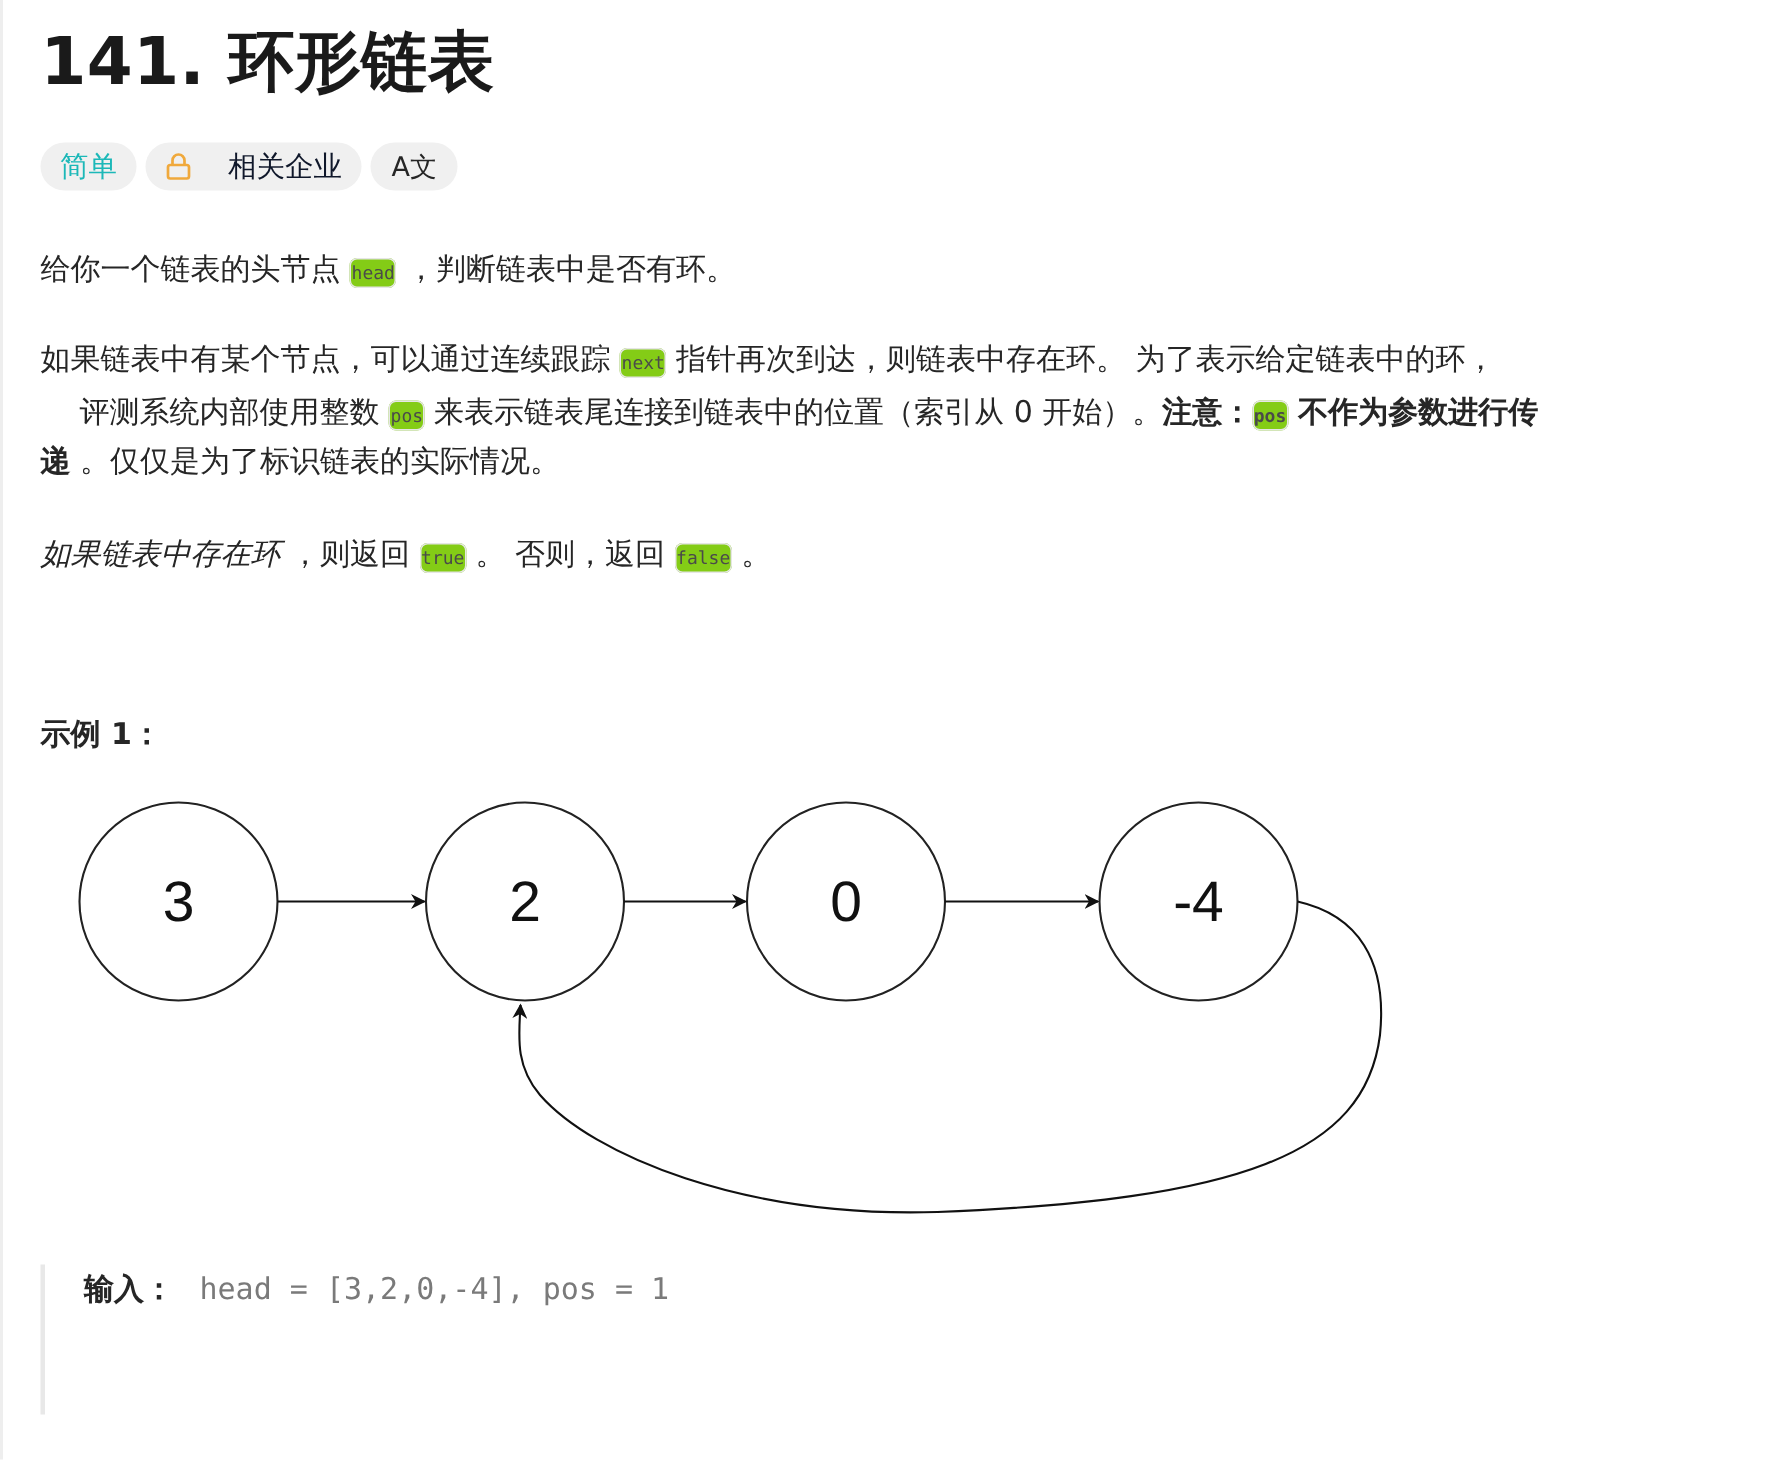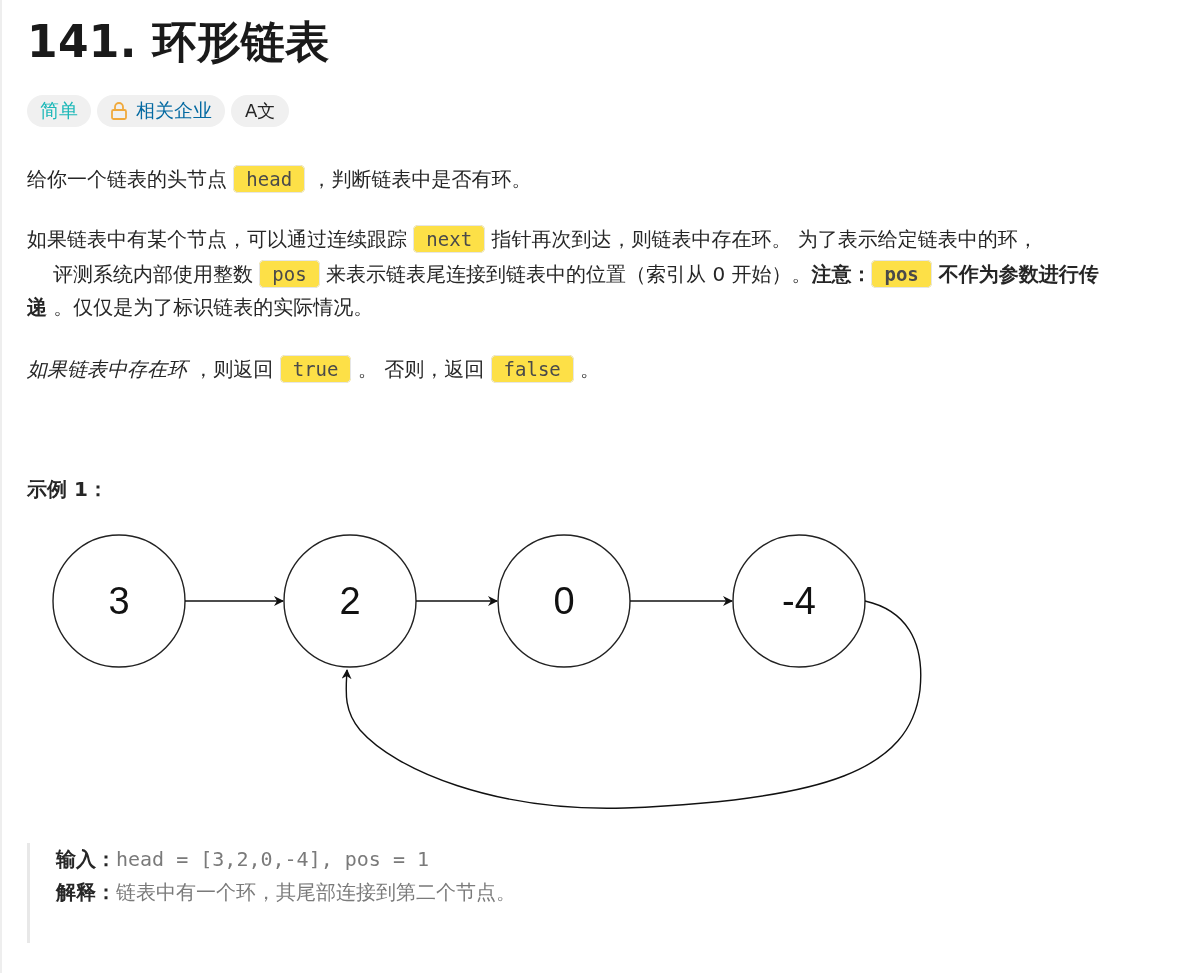--- a/index.html
+++ b/index.html
@@ -16,40 +16,40 @@
     line-height: 48px; white-space: nowrap;
   }
   .tags { position: absolute; left: 0; top: 95px; display: flex; gap: 6px; }
   .tag {
     height: 32px; border-radius: 19px; background: #f0f0f0;
     display: flex; align-items: center; padding: 0 13px;
     font-size: 19px; color: #262626; box-sizing: border-box; white-space: nowrap;
     cursor: pointer;
   }
   .tag.easy { color: #1cb8b8; padding: 0 13px; }
-  .tag.company { color: #0369a1; }
+  .tag.company { color: #0f172a; gap: 16px; }
   .tag .ic { display: inline-flex; margin-right: 8px; }
   .tag.translate { padding: 0 14px; font-size: 18px; }
   .p { position: absolute; left: 0; font-size: 20px; line-height: 34px; color: #262626; white-space: nowrap; }
   code {
     font-family: "DejaVu Sans Mono", "Liberation Mono", monospace;
-    font-size: 19px; background: #fde047; border: 1px solid #e6e6e6;
-    border-radius: 5px; padding: 2px 12px; color: #4a4a4a;
+    font-size: 12px; background: #84cc16; border: 1px solid #e6e6e6;
+    border-radius: 5px; padding: 2px 0; color: #4a4a4a;
   }
   b { font-weight: bold; color: #262626; }
   i { font-style: italic; }
   .example-title { position: absolute; left: 0; top: 476px; font-size: 20px; font-weight: bold; color: #262626; }
   .diagram { position: absolute; left: -2px; top: 530px; }
   .example-block {
     position: absolute; left: 0; top: 843px; height: 100px;
     border-left: 3px solid #e8e8e8; padding-left: 26px;
   }
   .ex-line { font-size: 20px; line-height: 33px; white-space: nowrap; }
   .ex-label { font-weight: bold; color: #262626; }
-  .ex-val { font-family: "DejaVu Sans Mono", "Liberation Mono", monospace; color: #7a7a7a; font-size: 20px; }
+  .ex-val { font-family: "DejaVu Sans Mono", "Liberation Mono", monospace; color: #7a7a7a; font-size: 20px; margin-left: 17px; }
   .ex-val-text { color: #7a7a7a; font-size: 20px; }
 </style>
 </head>
 <body>
 
 <div class="left-rule"></div>
 
 <div class="content">
 
   <h1 class="title">141. 环形链表</h1>
@@ -117,18 +117,15 @@
         <text x="539" y="84">0</text>
         <text x="774" y="84">-4</text>
       </g>
     </svg>
   </div>
 
   <div class="example-block">
     <div class="ex-line">
       <span class="ex-label">输入：</span><span class="ex-val">head = [3,2,0,-4], pos = 1</span>
     </div>
-    <div class="ex-line">
-      <span class="ex-label">解释：</span><span class="ex-val-text">链表中有一个环，其尾部连接到第二个节点。</span>
-    </div>
   </div>
 
 </div>
 
 </body></html>

